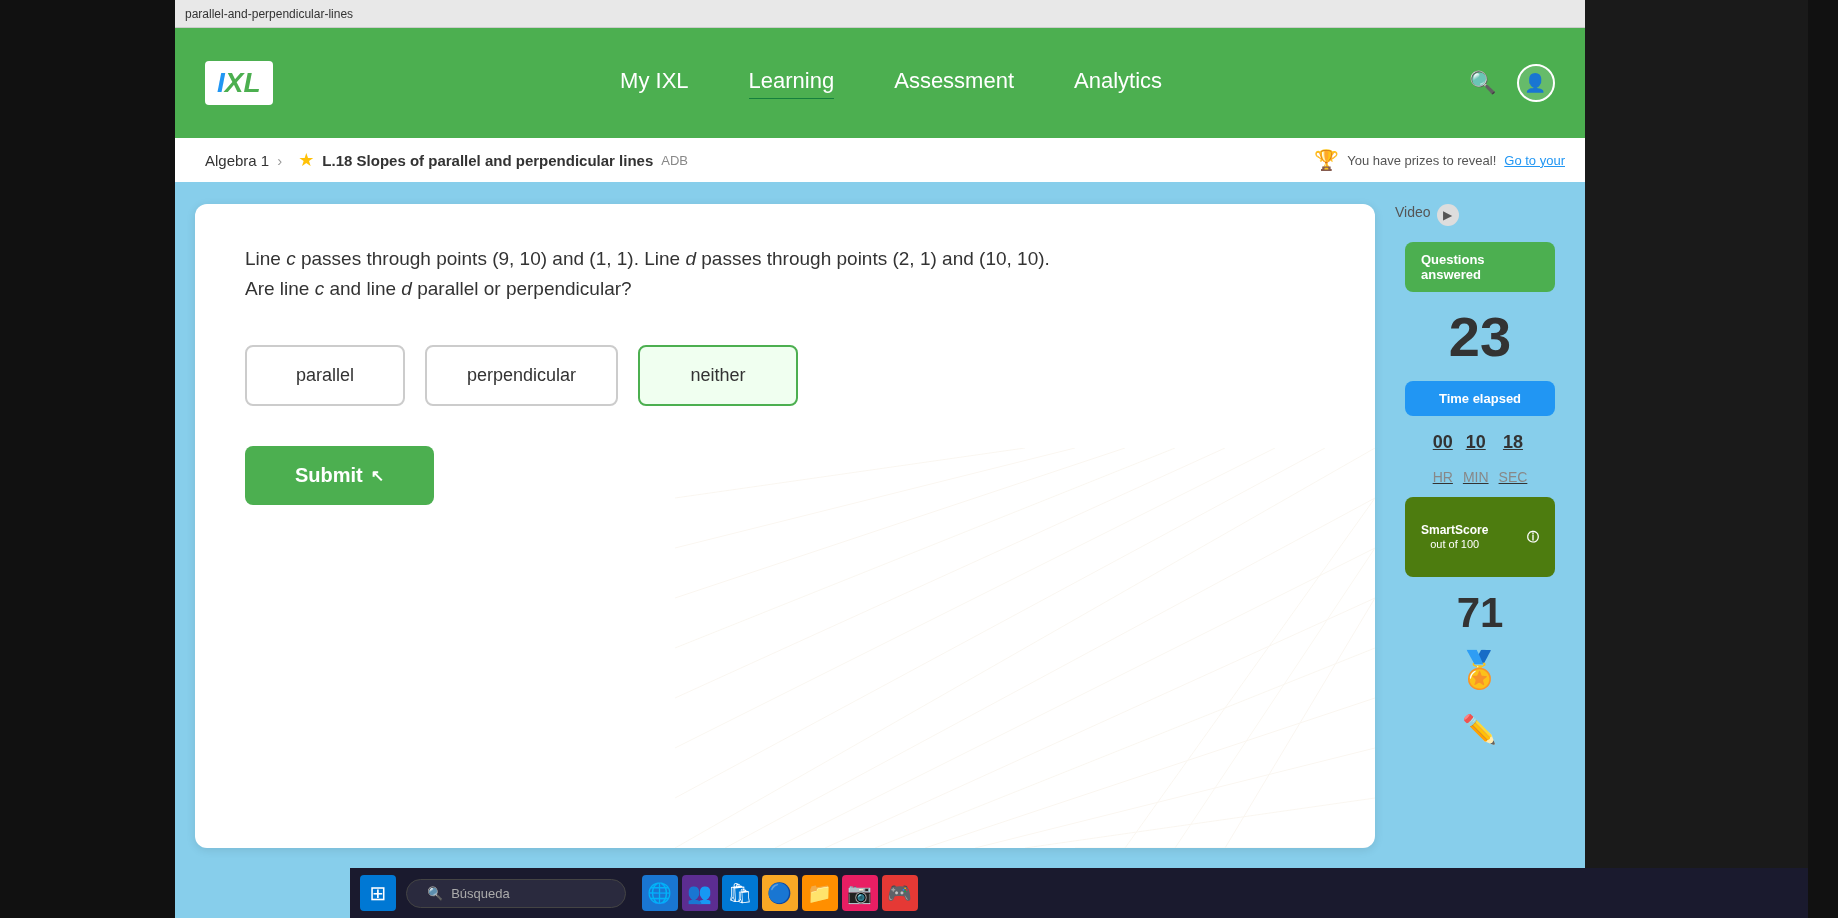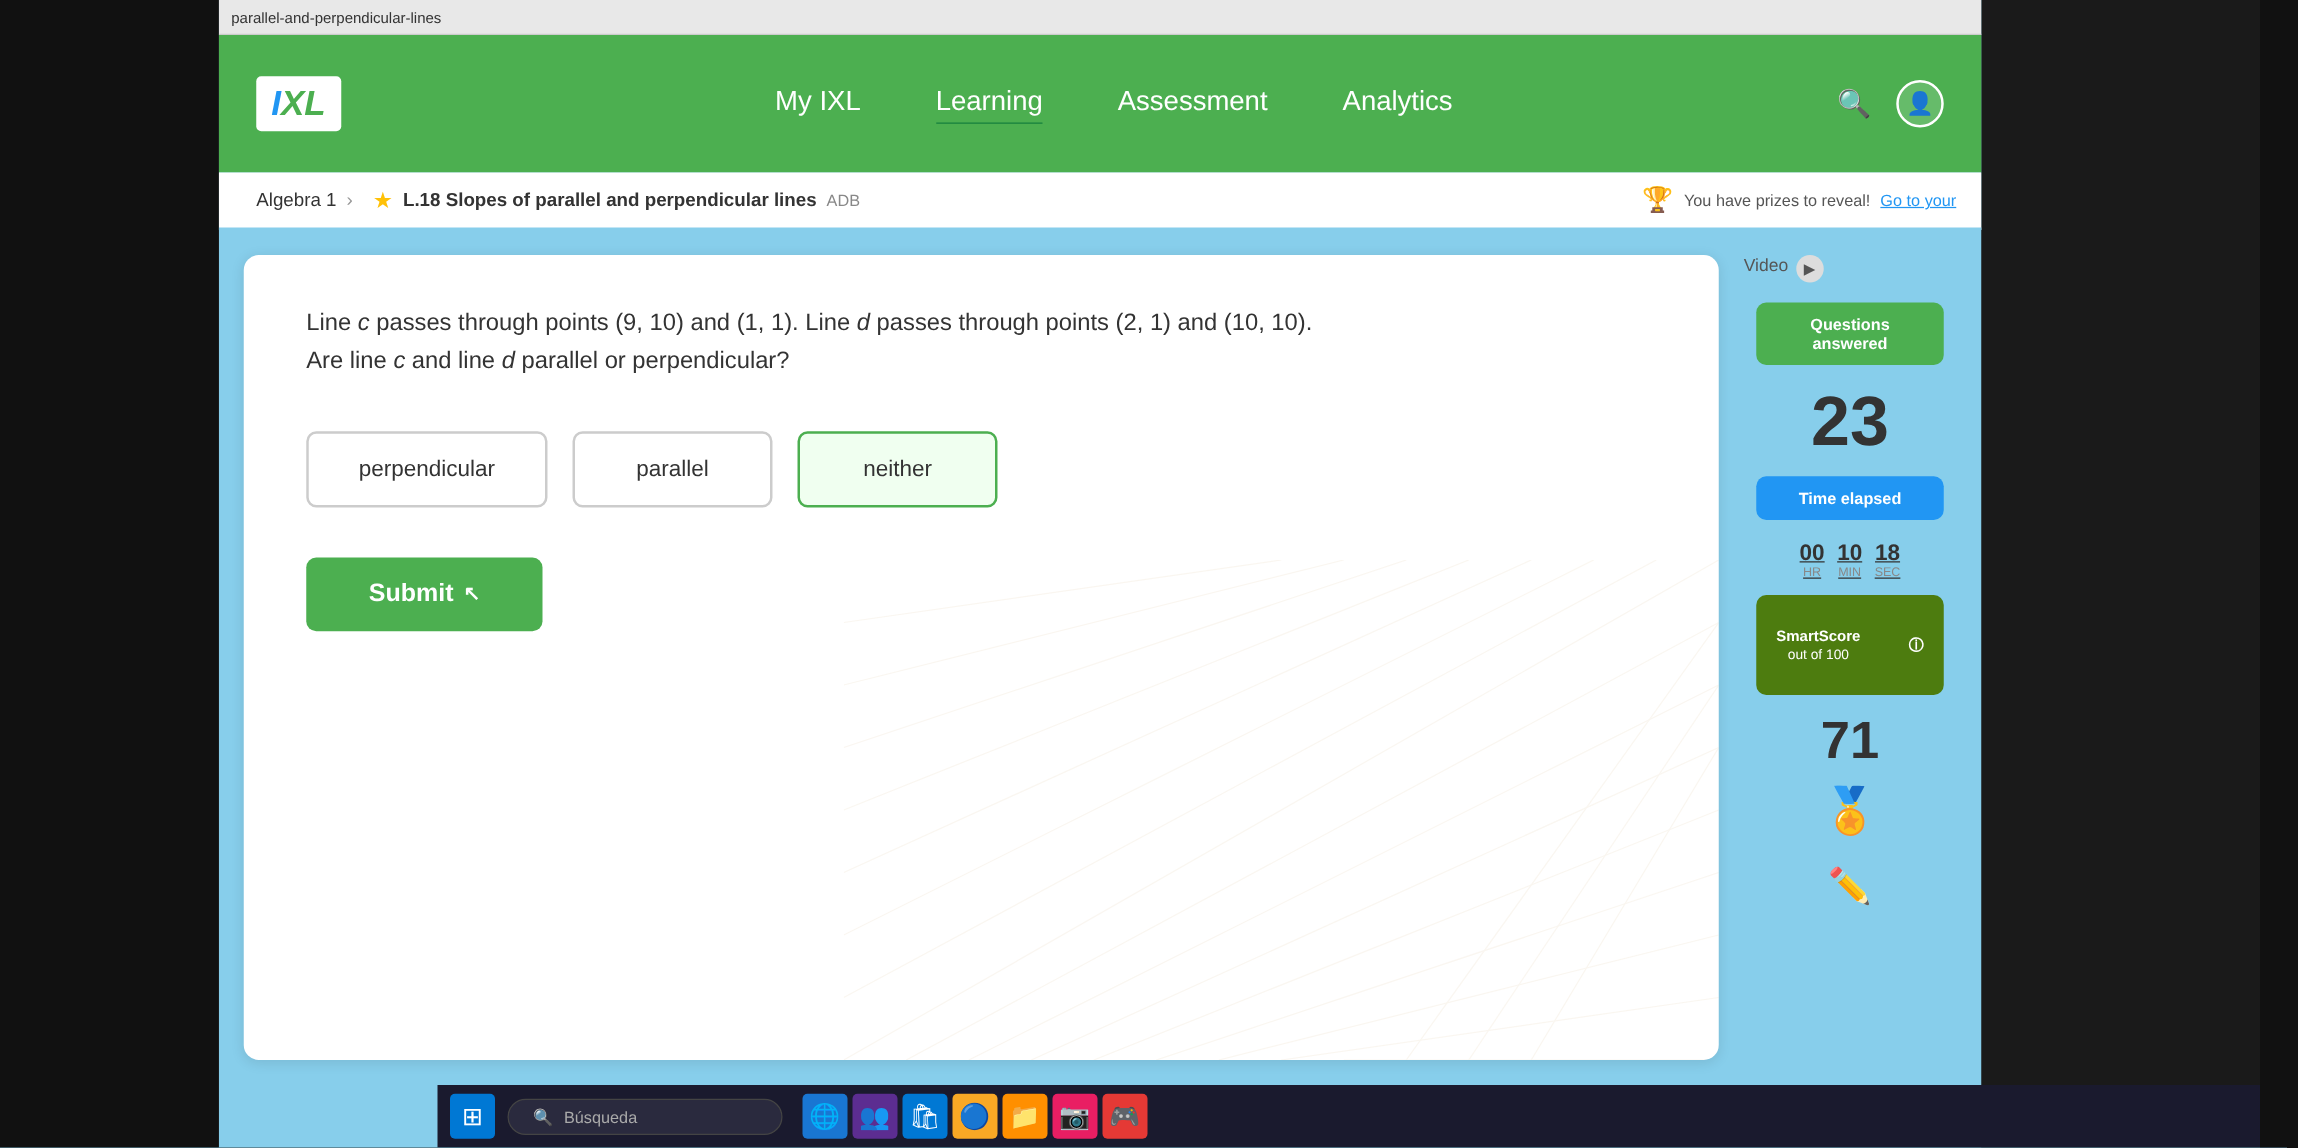--- a/index.html
+++ b/index.html
@@ -268,21 +268,20 @@
       display: flex; align-items: center; justify-content: center;
       font-size: 12px;
       color: #555;
     }
 
     .questions-answered-box {
       background: #4caf50;
       color: white;
       border-radius: 8px;
       padding: 10px 16px;
-      text-align: center;
       width: 150px;
       font-size: 13px;
       font-weight: bold;
     }
 
     .questions-count {
       font-size: 56px;
       font-weight: bold;
       color: #333;
       text-align: center;
@@ -313,22 +312,23 @@
       text-align: center;
     }
 
     .time-value {
       font-size: 18px;
       font-weight: bold;
       color: #333;
     }
 
     .time-label {
-      font-size: 10px;
+      font-size: 14px;
       color: #888;
+      margin-top: 16px;
     }
 
     .smart-score-box {
       background: #4d7c0f;
       color: white;
       border-radius: 8px;
       padding: 26px 16px;
       text-align: center;
       width: 150px;
       font-size: 12px;
@@ -475,22 +475,22 @@
           <line x1="500" y1="400" x2="700" y2="100"></line>
           <line x1="550" y1="400" x2="700" y2="150"></line>
         </g>
       </svg>
 
       <p class="question-text">
         Line <em>c</em> passes through points (9, 10) and (1, 1). Line <em>d</em> passes through points (2, 1) and (10, 10). Are line <em>c</em> and line <em>d</em> parallel or perpendicular?
       </p>
 
       <div class="answer-options">
+        <button class="answer-btn">parallel</button>
         <button class="answer-btn">perpendicular</button>
-        <button class="answer-btn">parallel</button>
         <button class="answer-btn selected">neither</button>
       </div>
 
       <button class="submit-btn">
         <span>Submit</span>
         <span style="font-size:16px;">↖</span>
       </button>
     </div>
 
     <div class="right-sidebar">

